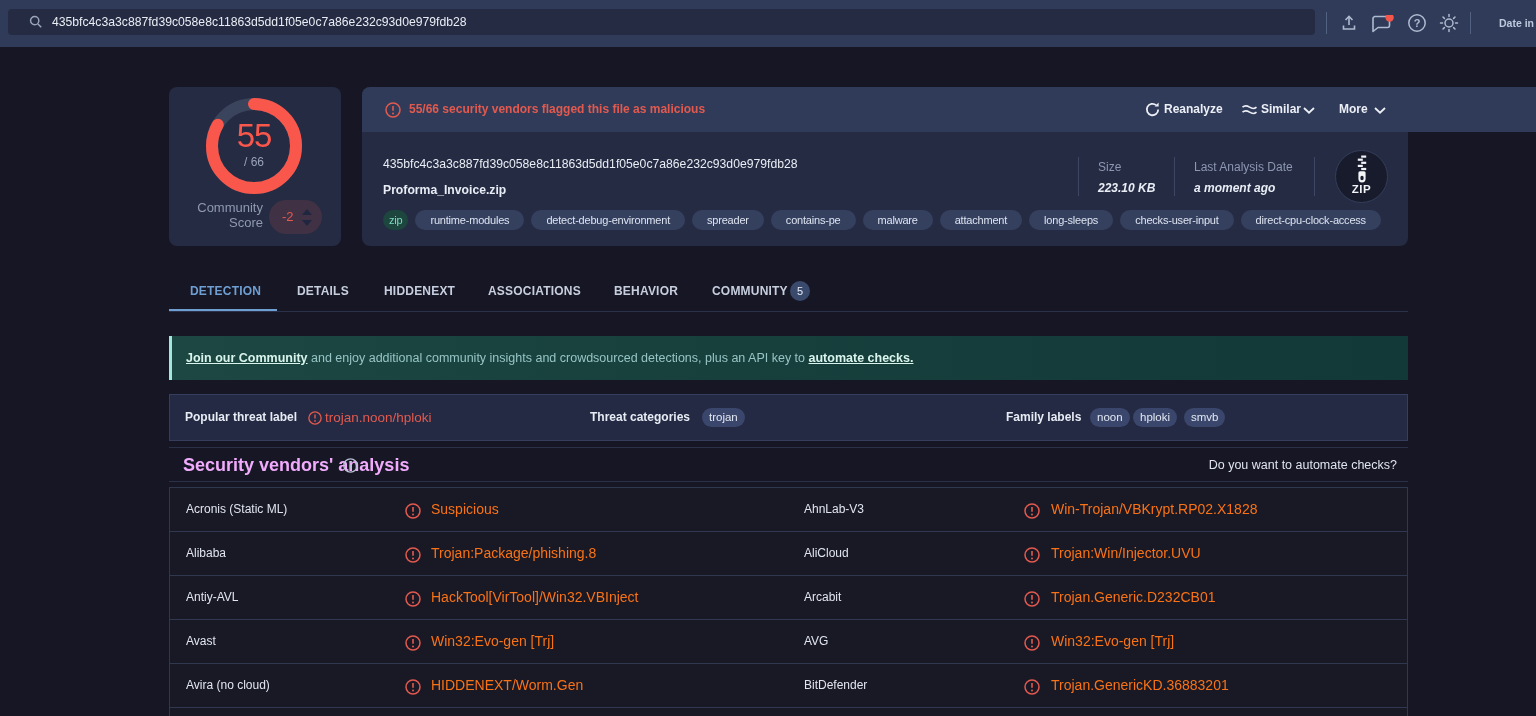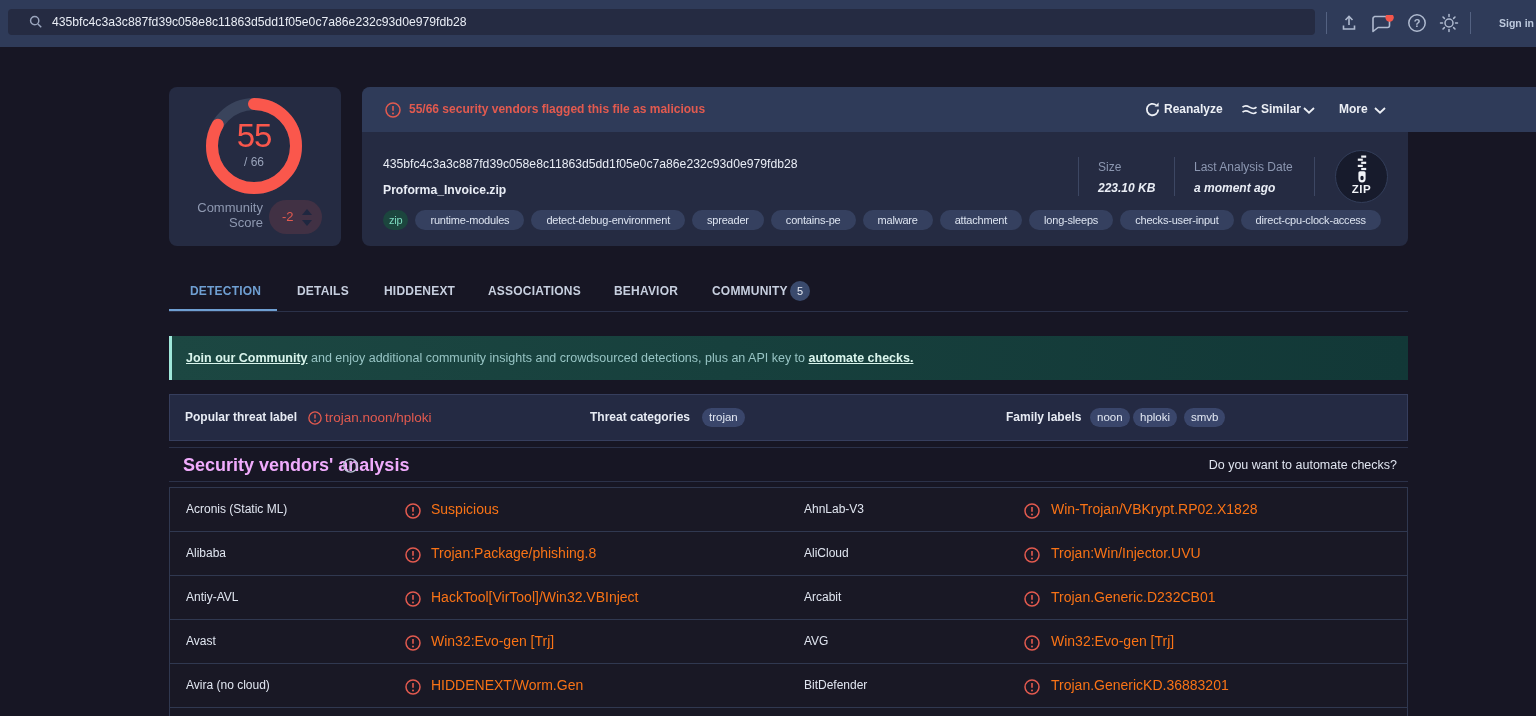--- a/index.html
+++ b/index.html
@@ -105,21 +105,21 @@
         <line x1="10" y1="16.5" x2="10" y2="18.5"></line>
         <line x1="1.5" y1="10" x2="3.5" y2="10"></line>
         <line x1="16.5" y1="10" x2="18.5" y2="10"></line>
         <line x1="4" y1="4" x2="5.4" y2="5.4"></line>
         <line x1="14.6" y1="14.6" x2="16" y2="16"></line>
         <line x1="16" y1="4" x2="14.6" y2="5.4"></line>
         <line x1="5.4" y1="14.6" x2="4" y2="16"></line>
       </g>
     </svg>
   <div class="tsep" style="left:1470px"></div>
-  <span id="signin">Sign in</span>
+  <span id="signin">Date in</span>
 </div>
 
 <div id="scorecard" class="card">
   <svg class="abs" style="left:37px;top:11px" width="96" height="96" viewBox="0 0 96 96" fill="none">
     <circle cx="48" cy="48" r="42" stroke="#3A445C" stroke-width="12"></circle>
     <circle cx="48" cy="48" r="42" stroke="#FA574C" stroke-width="12" stroke-linecap="round" stroke-dasharray="219.9 263.9" transform="rotate(-90 48 48)"></circle>
   </svg>
   <div id="g55">55</div>
   <div id="g66">/ 66</div>
   <div id="cslabel">Community Score</div>

